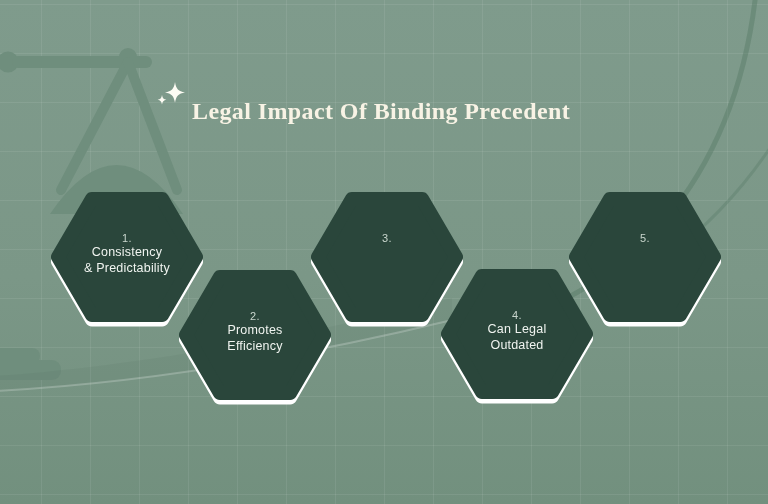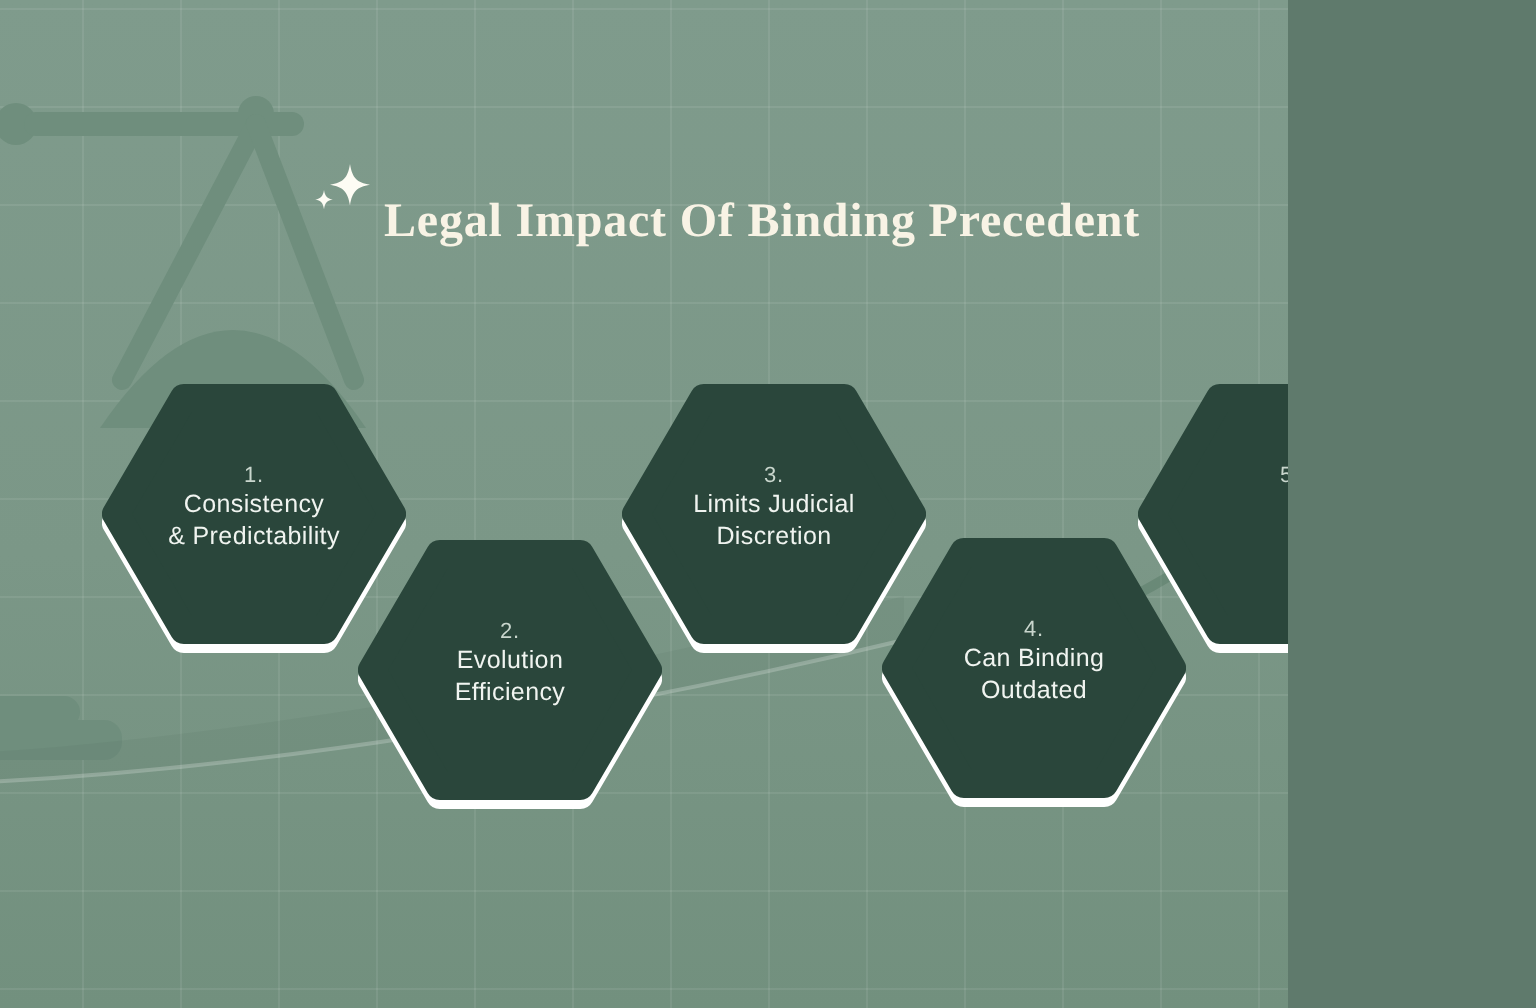--- a/index.html
+++ b/index.html
@@ -1,18 +1,18 @@
 <!DOCTYPE html>
 <html><head>
 <meta charset="utf-8">
 <style>
   html, body { margin: 0; padding: 0; background: #5f7a6c; }
   .stage {
     position: relative;
-    width: 644px;
+    width: 768px;
     height: 504px;
     overflow: hidden;
     font-family: "Liberation Sans", "DejaVu Sans", sans-serif;
     background-image:
       linear-gradient(90deg,  rgba(255,255,255,0.075) 1px, transparent 1px),
       linear-gradient(180deg, rgba(255,255,255,0.075) 1px, transparent 1px),
       linear-gradient(180deg, #7f9b8c 0%, #7b9787 55%, #72907e 100%);
     background-position: 41px 0, 0 53px, 0 0;
     background-size: 49px 49px, 49px 49px, 100% 100%;
     background-repeat: repeat, repeat, no-repeat;
@@ -91,45 +91,43 @@
     </div>
   </div>
 
   <div class="hex" style="left:179px; top:270px;">
     <svg width="152" height="141" viewBox="0 0 152 141">
       <path class="hex-outline" transform="translate(0,4.5)" d="M7,65 L40.9,7 L111.1,7 L145,65 L111.1,123 L40.9,123 Z"></path>
       <path class="hex-fill" d="M7,65 L40.9,7 L111.1,7 L145,65 L111.1,123 L40.9,123 Z"></path>
     </svg>
     <div class="hex-content">
       <div class="hex-num">2.</div>
-      <div class="hex-label">Evolution
+      <div class="hex-label">Promotes
 Efficiency</div>
     </div>
   </div>
 
   <div class="hex" style="left:311px; top:192px;">
     <svg width="152" height="141" viewBox="0 0 152 141">
       <path class="hex-outline" transform="translate(0,4.5)" d="M7,65 L40.9,7 L111.1,7 L145,65 L111.1,123 L40.9,123 Z"></path>
       <path class="hex-fill" d="M7,65 L40.9,7 L111.1,7 L145,65 L111.1,123 L40.9,123 Z"></path>
     </svg>
     <div class="hex-content">
       <div class="hex-num">3.</div>
-      <div class="hex-label">Limits Judicial
-Discretion</div>
     </div>
   </div>
 
   <div class="hex" style="left:441px; top:269px;">
     <svg width="152" height="141" viewBox="0 0 152 141">
       <path class="hex-outline" transform="translate(0,4.5)" d="M7,65 L40.9,7 L111.1,7 L145,65 L111.1,123 L40.9,123 Z"></path>
       <path class="hex-fill" d="M7,65 L40.9,7 L111.1,7 L145,65 L111.1,123 L40.9,123 Z"></path>
     </svg>
     <div class="hex-content">
       <div class="hex-num">4.</div>
-      <div class="hex-label">Can Binding
+      <div class="hex-label">Can Legal
 Outdated</div>
     </div>
   </div>
 
   <div class="hex" style="left:569px; top:192px;">
     <svg width="152" height="141" viewBox="0 0 152 141">
       <path class="hex-outline" transform="translate(0,4.5)" d="M7,65 L40.9,7 L111.1,7 L145,65 L111.1,123 L40.9,123 Z"></path>
       <path class="hex-fill" d="M7,65 L40.9,7 L111.1,7 L145,65 L111.1,123 L40.9,123 Z"></path>
     </svg>
     <div class="hex-content">

